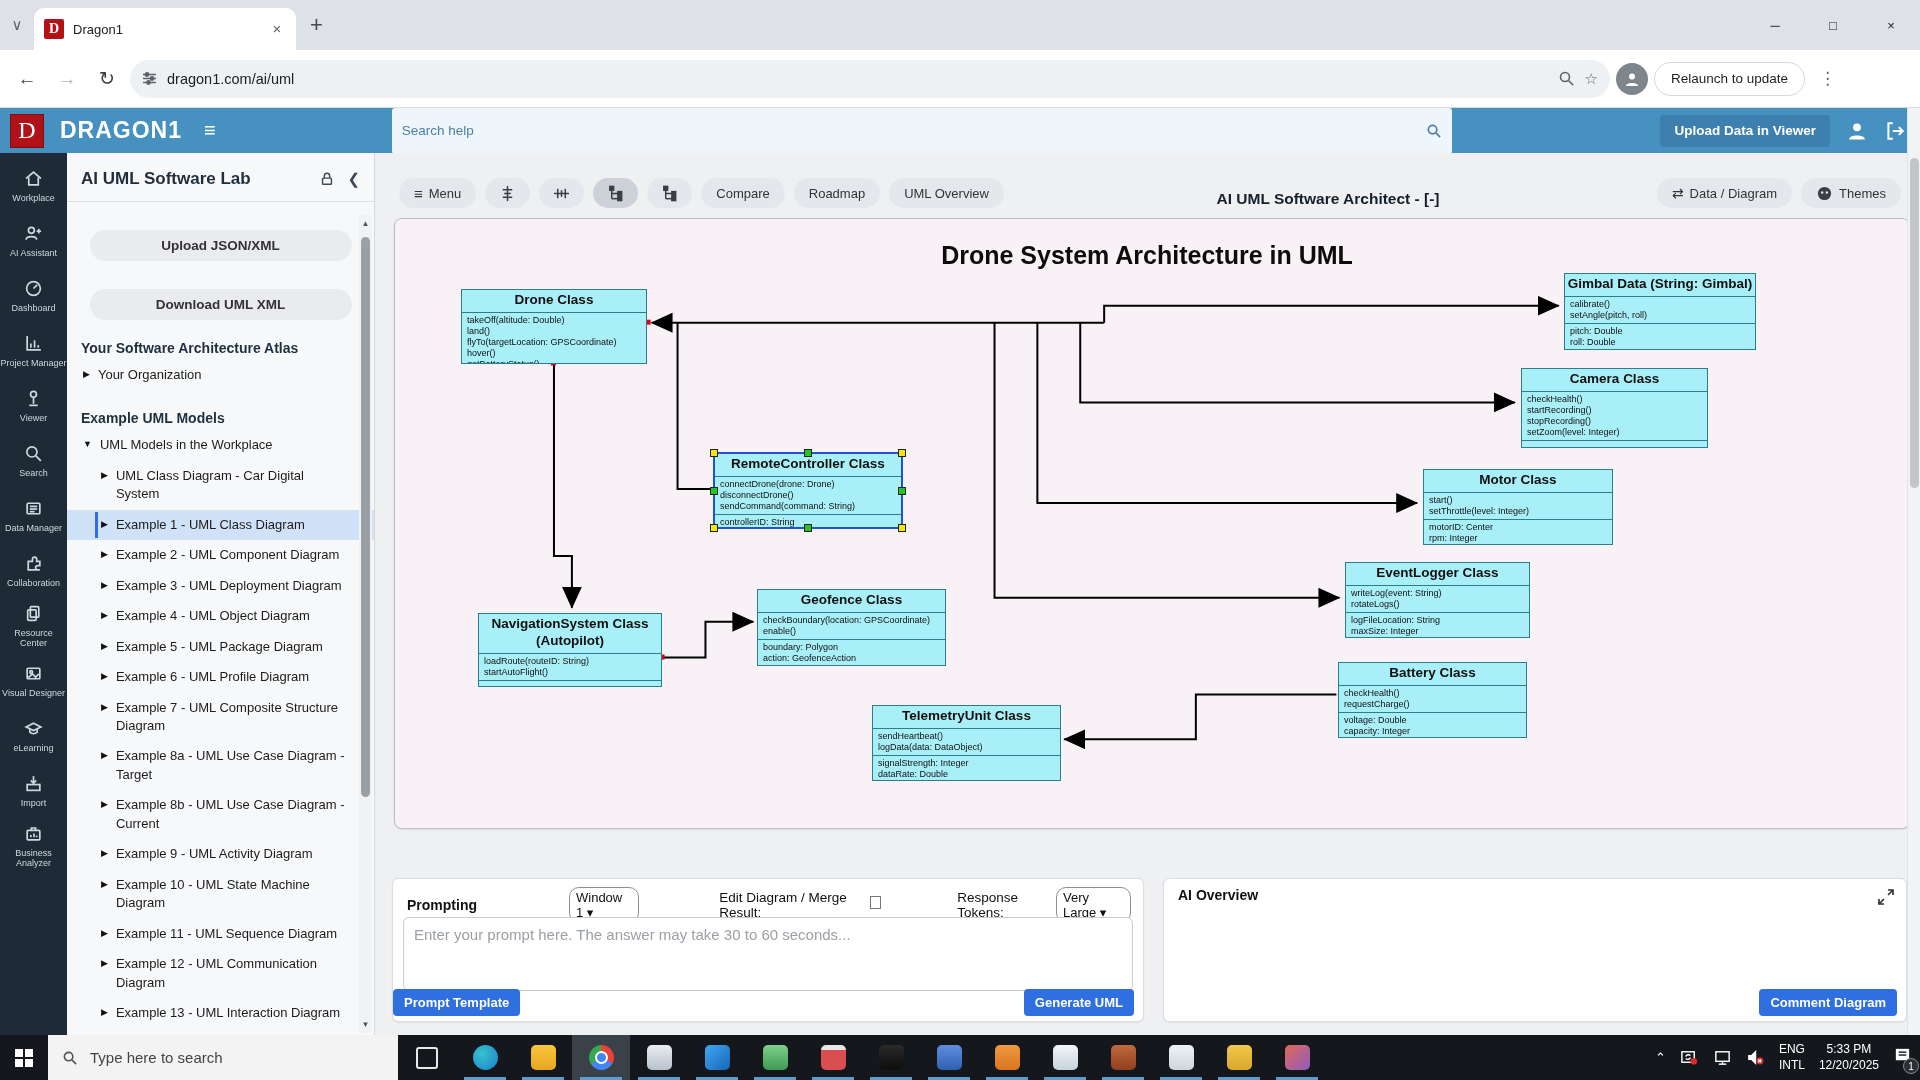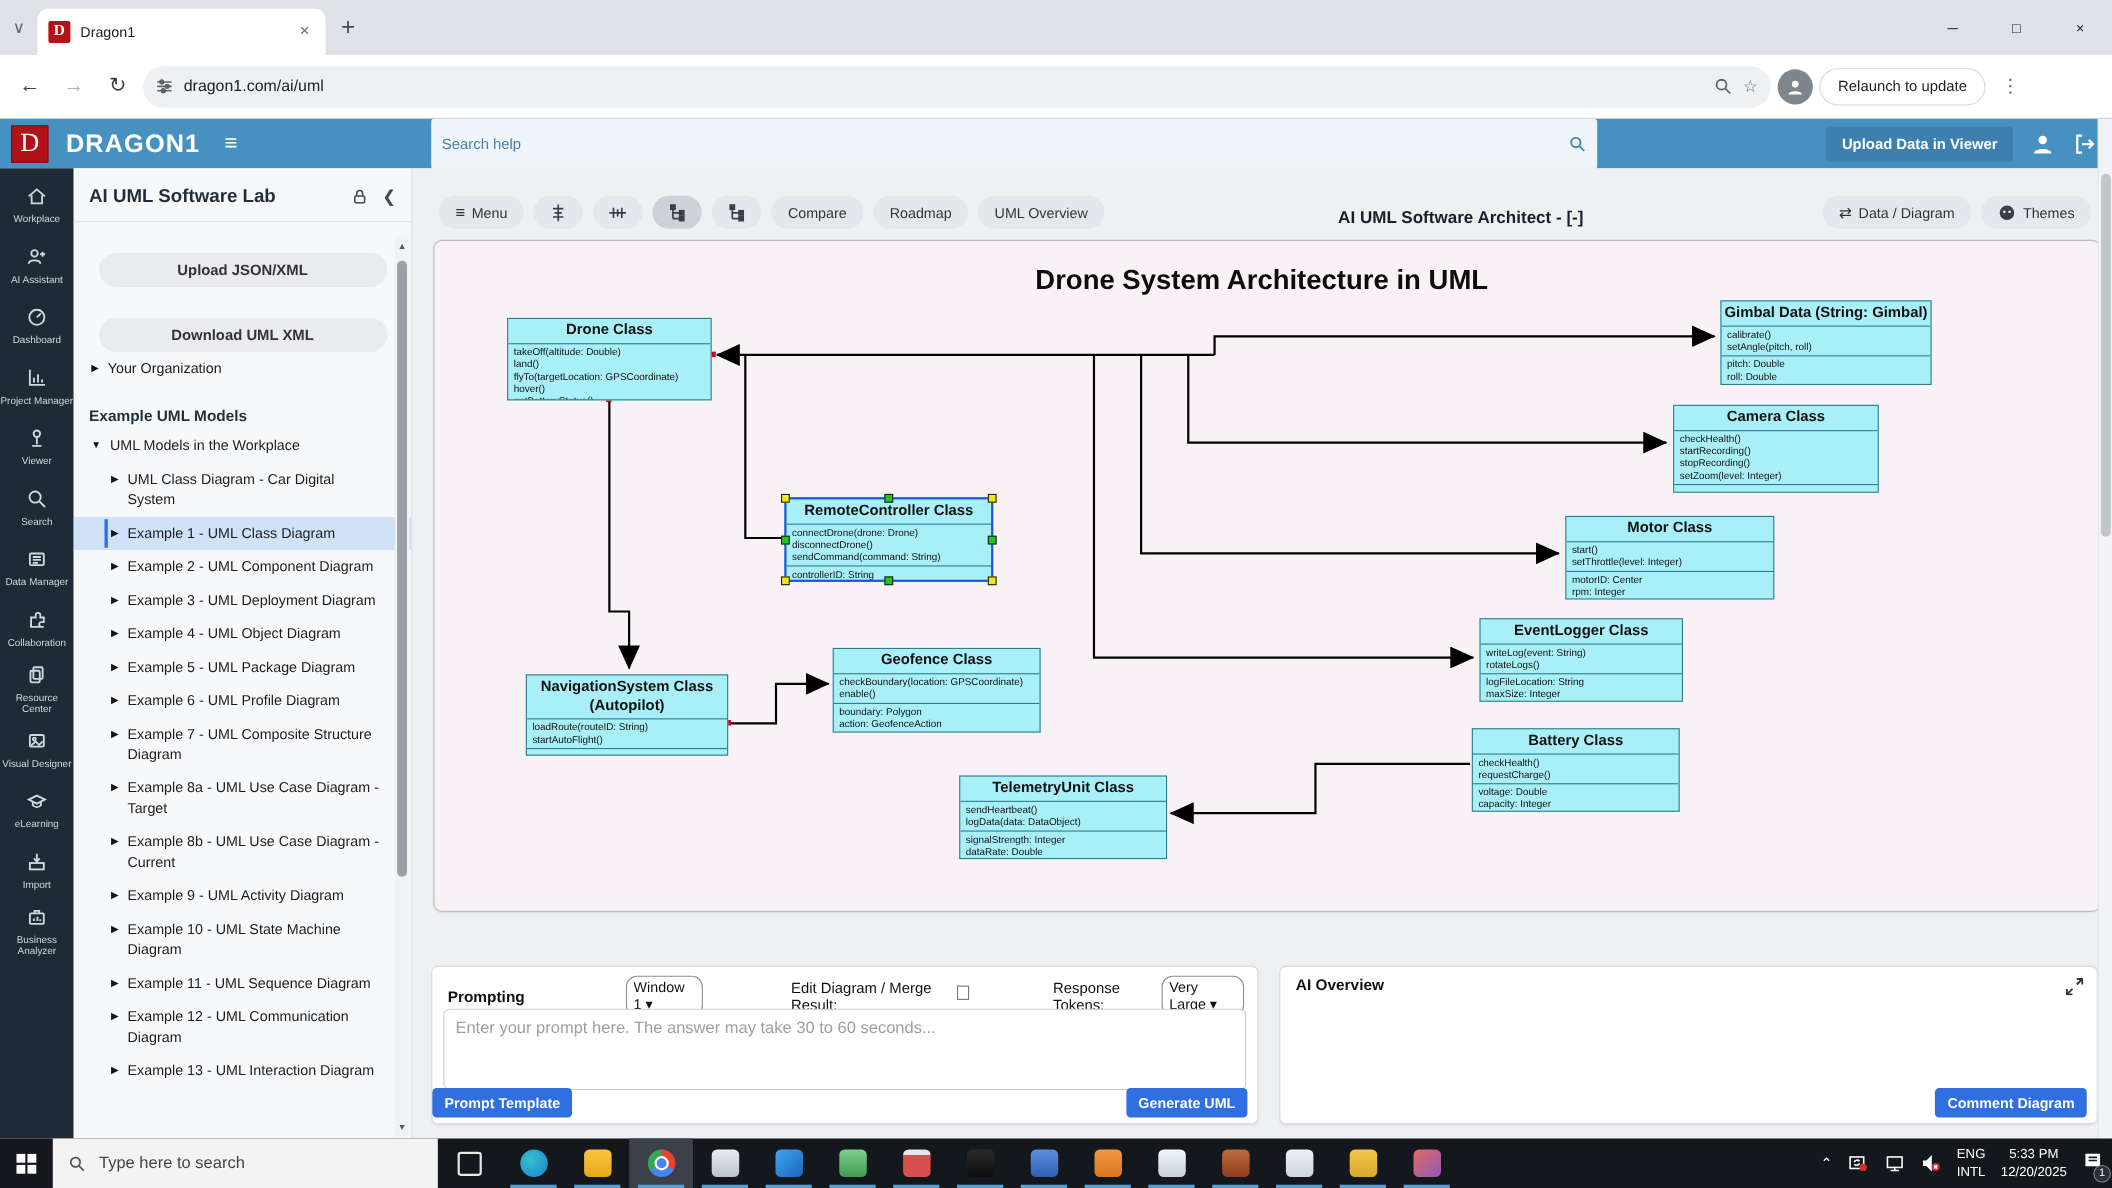--- a/index.html
+++ b/index.html
@@ -312,20 +312,21 @@
     <div class="sp-head">
       <div class="sp-title">AI UML Software Lab</div>
       <svg viewBox="0 0 18 18">
           <rect x="4" y="8" width="10" height="7" rx="1"></rect>
           <path d="M6 8 V5.5 a3 3 0 0 1 6 0 V8"></path>
         </svg>
       <div class="sp-collapse">❮</div>
     </div>
     <button class="sp-btn">Upload JSON/XML</button>
     <button class="sp-btn">Download UML XML</button>
+    <div class="sp-heading">Your Software Architecture Atlas</div>
     <div class="tree-item">
       <span class="tri">▶</span>
       <span>Your Organization</span>
     </div>
     <div class="sp-heading">Example UML Models</div>
     <div class="tree-item">
       <span class="tri">▼</span>
       <span>UML Models in the Workplace</span>
     </div>
     <div>

